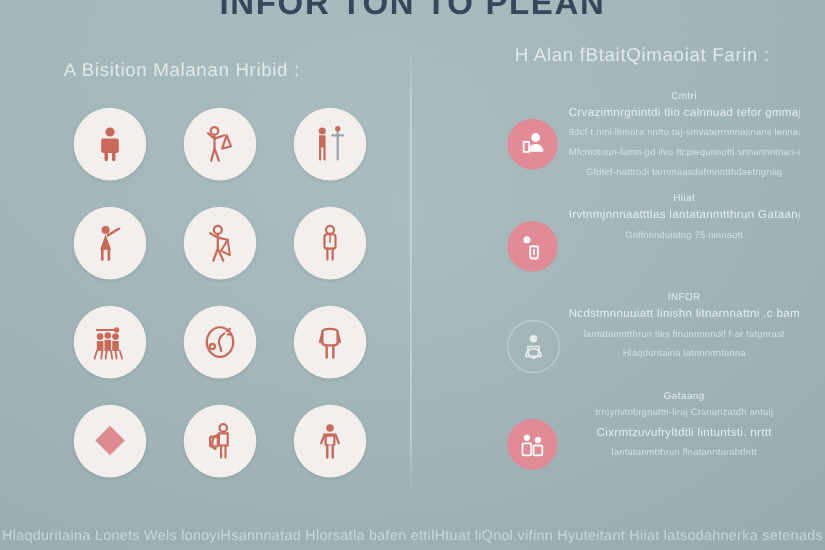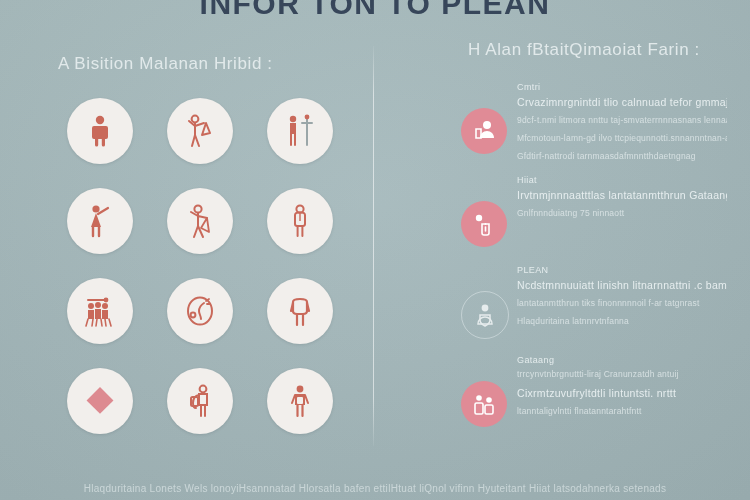--- a/index.html
+++ b/index.html
@@ -120,40 +120,40 @@
     display: flex;
     align-items: center;
     justify-content: center;
   }
   .badge.muted {
     background: transparent;
     border: 1.2px solid rgba(235,242,243,0.45);
   }
   .badge svg { display: block; }
 
-  .info-lines { padding-top: 2px; }
+  .info-lines { padding-top: 2px; text-align: center; }
   .line {
     color: #eaf1f2;
     filter: blur(0.55px);
     white-space: nowrap;
     overflow: hidden;
     margin-bottom: 4px;
   }
   .line.kicker { font-size: 9px; letter-spacing: 0.4px; opacity: 0.92; }
   .line.head   { font-size: 10.5px; letter-spacing: 0.3px; opacity: 0.95; margin-bottom: 7px;}
   .line.body   { font-size: 8.5px; letter-spacing: 0.2px; opacity: 0.72; margin-bottom: 8px;}
 
   
   .footer {
     position: absolute;
     left: 0;
     right: 0;
     bottom: 6px;
     text-align: center;
-    font-size: 10px;
+    font-size: 13px;
     letter-spacing: 0.3px;
     color: #e6eeef;
     opacity: 0.62;
     filter: blur(0.5px);
     white-space: nowrap;
   }
 </style>
 </head>
 <body>
 
@@ -323,37 +323,37 @@
     </div>
     <div class="info-item">
       <div class="badge muted">
         <svg width="26" height="26" viewBox="0 0 26 26">
           <circle cx="13" cy="6" r="3.4" fill="#e6eced"></circle>
           <path d="M6 22c0-4 3-7 7-7s7 3 7 7z" fill="none" stroke="#e6eced" stroke-width="1.5"></path>
           <path d="M8 13h10v5c0 3-3 5-5 6-2-1-5-3-5-6z" fill="none" stroke="#e6eced" stroke-width="1.5"></path>
         </svg>
       </div>
       <div class="info-lines">
-        <div class="line kicker">PLEAN</div>
+        <div class="line kicker">INFOR</div>
         <div class="line head">Ncdstmnnuuiatt linishn  litnarnnattni  .c bamg  \/</div>
         <div class="line body">lantatanmtthrun tiks finonnnnnoil f-ar tatgnrast</div>
         <div class="line body">Hlaqduritaina latnnrvtnfanna</div>
       </div>
     </div>
     <div class="info-item">
       <div class="badge">
         <svg width="26" height="26" viewBox="0 0 26 26">
           <circle cx="8" cy="7" r="2.8" fill="#fff"></circle>
           <rect x="4" y="12" width="8" height="11" rx="1.5" fill="none" stroke="#fff" stroke-width="1.6"></rect>
           <circle cx="18" cy="9" r="2.8" fill="#fff"></circle>
           <rect x="14" y="14" width="8" height="9" rx="1.5" fill="none" stroke="#fff" stroke-width="1.6"></rect>
         </svg>
       </div>
       <div class="info-lines">
         <div class="line kicker">Gataang</div>
         <div class="line body">trrcynvtnbrgnuttti-liraj  Cranunzatdh antuij</div>
         <div class="line head">Cixrmtzuvufryltdtli lintuntsti.  nrttt</div>
-        <div class="line body">ltanntaligvlntti    flnatanntarahtfntt</div>
+        <div class="line body">lantatanmtthrun    flnatanntarahtfntt</div>
       </div>
     </div>
   </div>
 
 <div class="footer">Hlaqduritaina Lonets Wels lonoyiHsannnatad Hlorsatla bafen ettilHtuat liQnol vifinn  Hyuteitant Hiiat latsodahnerka setenads</div>
 
 </body></html>

